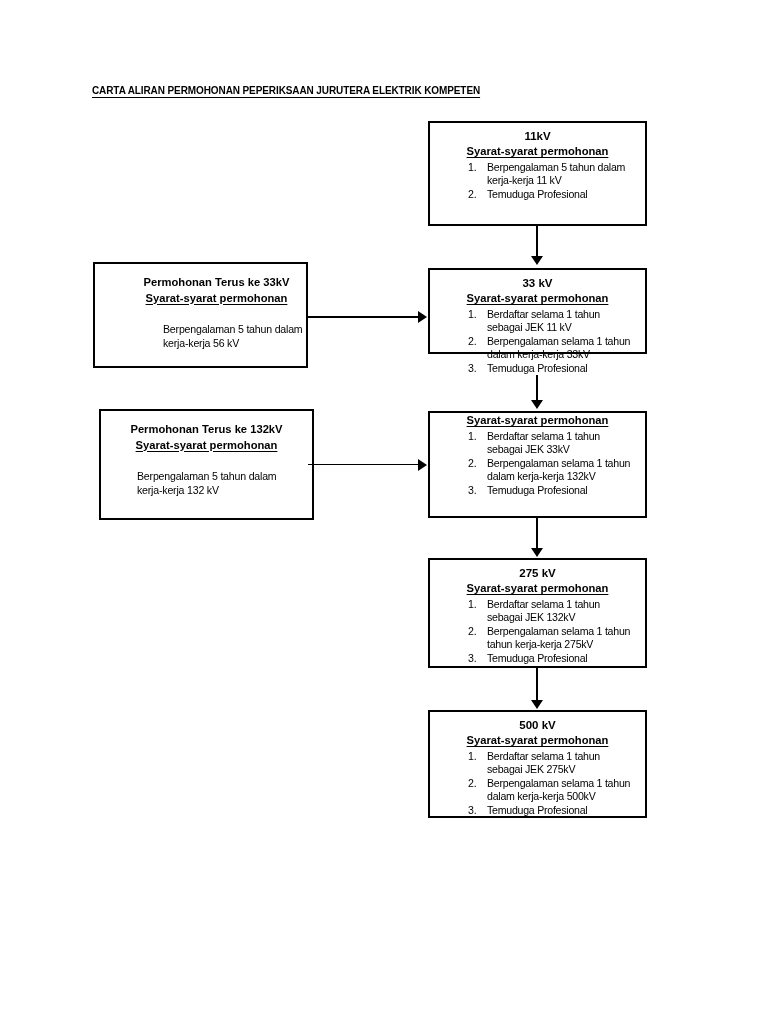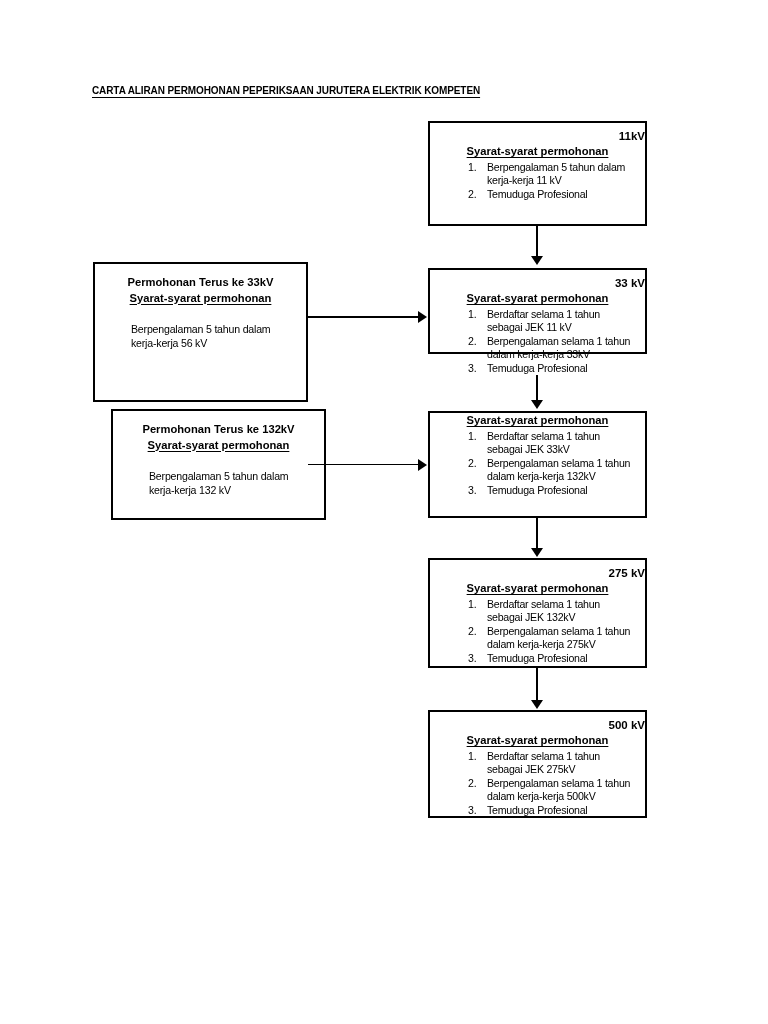--- a/index.html
+++ b/index.html
@@ -41,21 +41,21 @@
 
   
   .node {
     position: absolute;
     box-sizing: border-box;
     border: 2px solid #000000;
     background: #ffffff;
   }
 
   .node-title {
-    text-align: right;
+    text-align: center;
     font-weight: bold;
     font-size: 11.5px;
     line-height: 15px;
     margin-top: 6px;
   }
 
   .node-sub {
     text-align: center;
     font-weight: bold;
     font-size: 11.2px;
@@ -181,21 +181,21 @@
         <span>Berpengalaman selama 1 tahun</span>
         <span class="req-line2">dalam kerja-kerja 33kV</span>
       </li>
       <li class="req-item">
         <span class="req-num">3.</span>
         <span>Temuduga Profesional</span>
       </li>
     </ul>
   </div>
 
-  <div class="node" style="left:93px; top:262px; width:215px; height:140px;">
+  <div class="node" style="left:93px; top:262px; width:215px; height:106px;padding-left:32px;">
     <div class="side-title">Permohonan Terus ke 33kV</div>
     <div class="side-sub">Syarat-syarat permohonan</div>
     <div class="plain-body">
       <span>Berpengalaman 5 tahun dalam</span>
       <span>kerja-kerja 56 kV</span>
     </div>
   </div>
 
   <div class="h-line" style="left:308px; top:316px; width:112px; height:2px;"></div>
   <div class="h-arrow-head" style="left:418px; top:311px;"></div>
@@ -216,21 +216,21 @@
       <li class="req-item">
         <span class="req-num">3.</span>
         <span>Temuduga Profesional</span>
       </li>
     </ul>
   </div>
 
   <div class="v-line" style="left:536px; top:375px; height:28px;"></div>
   <div class="v-arrow-head" style="left:531px; top:400px;"></div>
 
-  <div class="node" style="left:111px; top:409px; width:215px; height:111px;">
+  <div class="node" style="left:99px; top:409px; width:215px; height:111px;">
     <div class="side-title">Permohonan Terus ke 132kV</div>
     <div class="side-sub">Syarat-syarat permohonan</div>
     <div class="plain-body">
       <span>Berpengalaman 5 tahun dalam</span>
       <span>kerja-kerja 132 kV</span>
     </div>
   </div>
 
   <div class="h-line" style="left:308px; top:464px; width:114px; height:1px;"></div>
   <div class="h-arrow-head" style="left:418px; top:459px;"></div>
@@ -243,21 +243,21 @@
     <div class="node-sub">Syarat-syarat permohonan</div>
     <ul class="req-list">
       <li class="req-item">
         <span class="req-num">1.</span>
         <span>Berdaftar selama 1 tahun</span>
         <span class="req-line2">sebagai JEK 132kV</span>
       </li>
       <li class="req-item">
         <span class="req-num">2.</span>
         <span>Berpengalaman selama 1 tahun</span>
-        <span class="req-line2">dalam kerja-kerja 275kV</span>
+        <span class="req-line2">tahun kerja-kerja 275kV</span>
       </li>
       <li class="req-item">
         <span class="req-num">3.</span>
         <span>Temuduga Profesional</span>
       </li>
     </ul>
   </div>
 
   <div class="v-line" style="left:536px; top:668px; height:34px;"></div>
   <div class="v-arrow-head" style="left:531px; top:700px;"></div>

